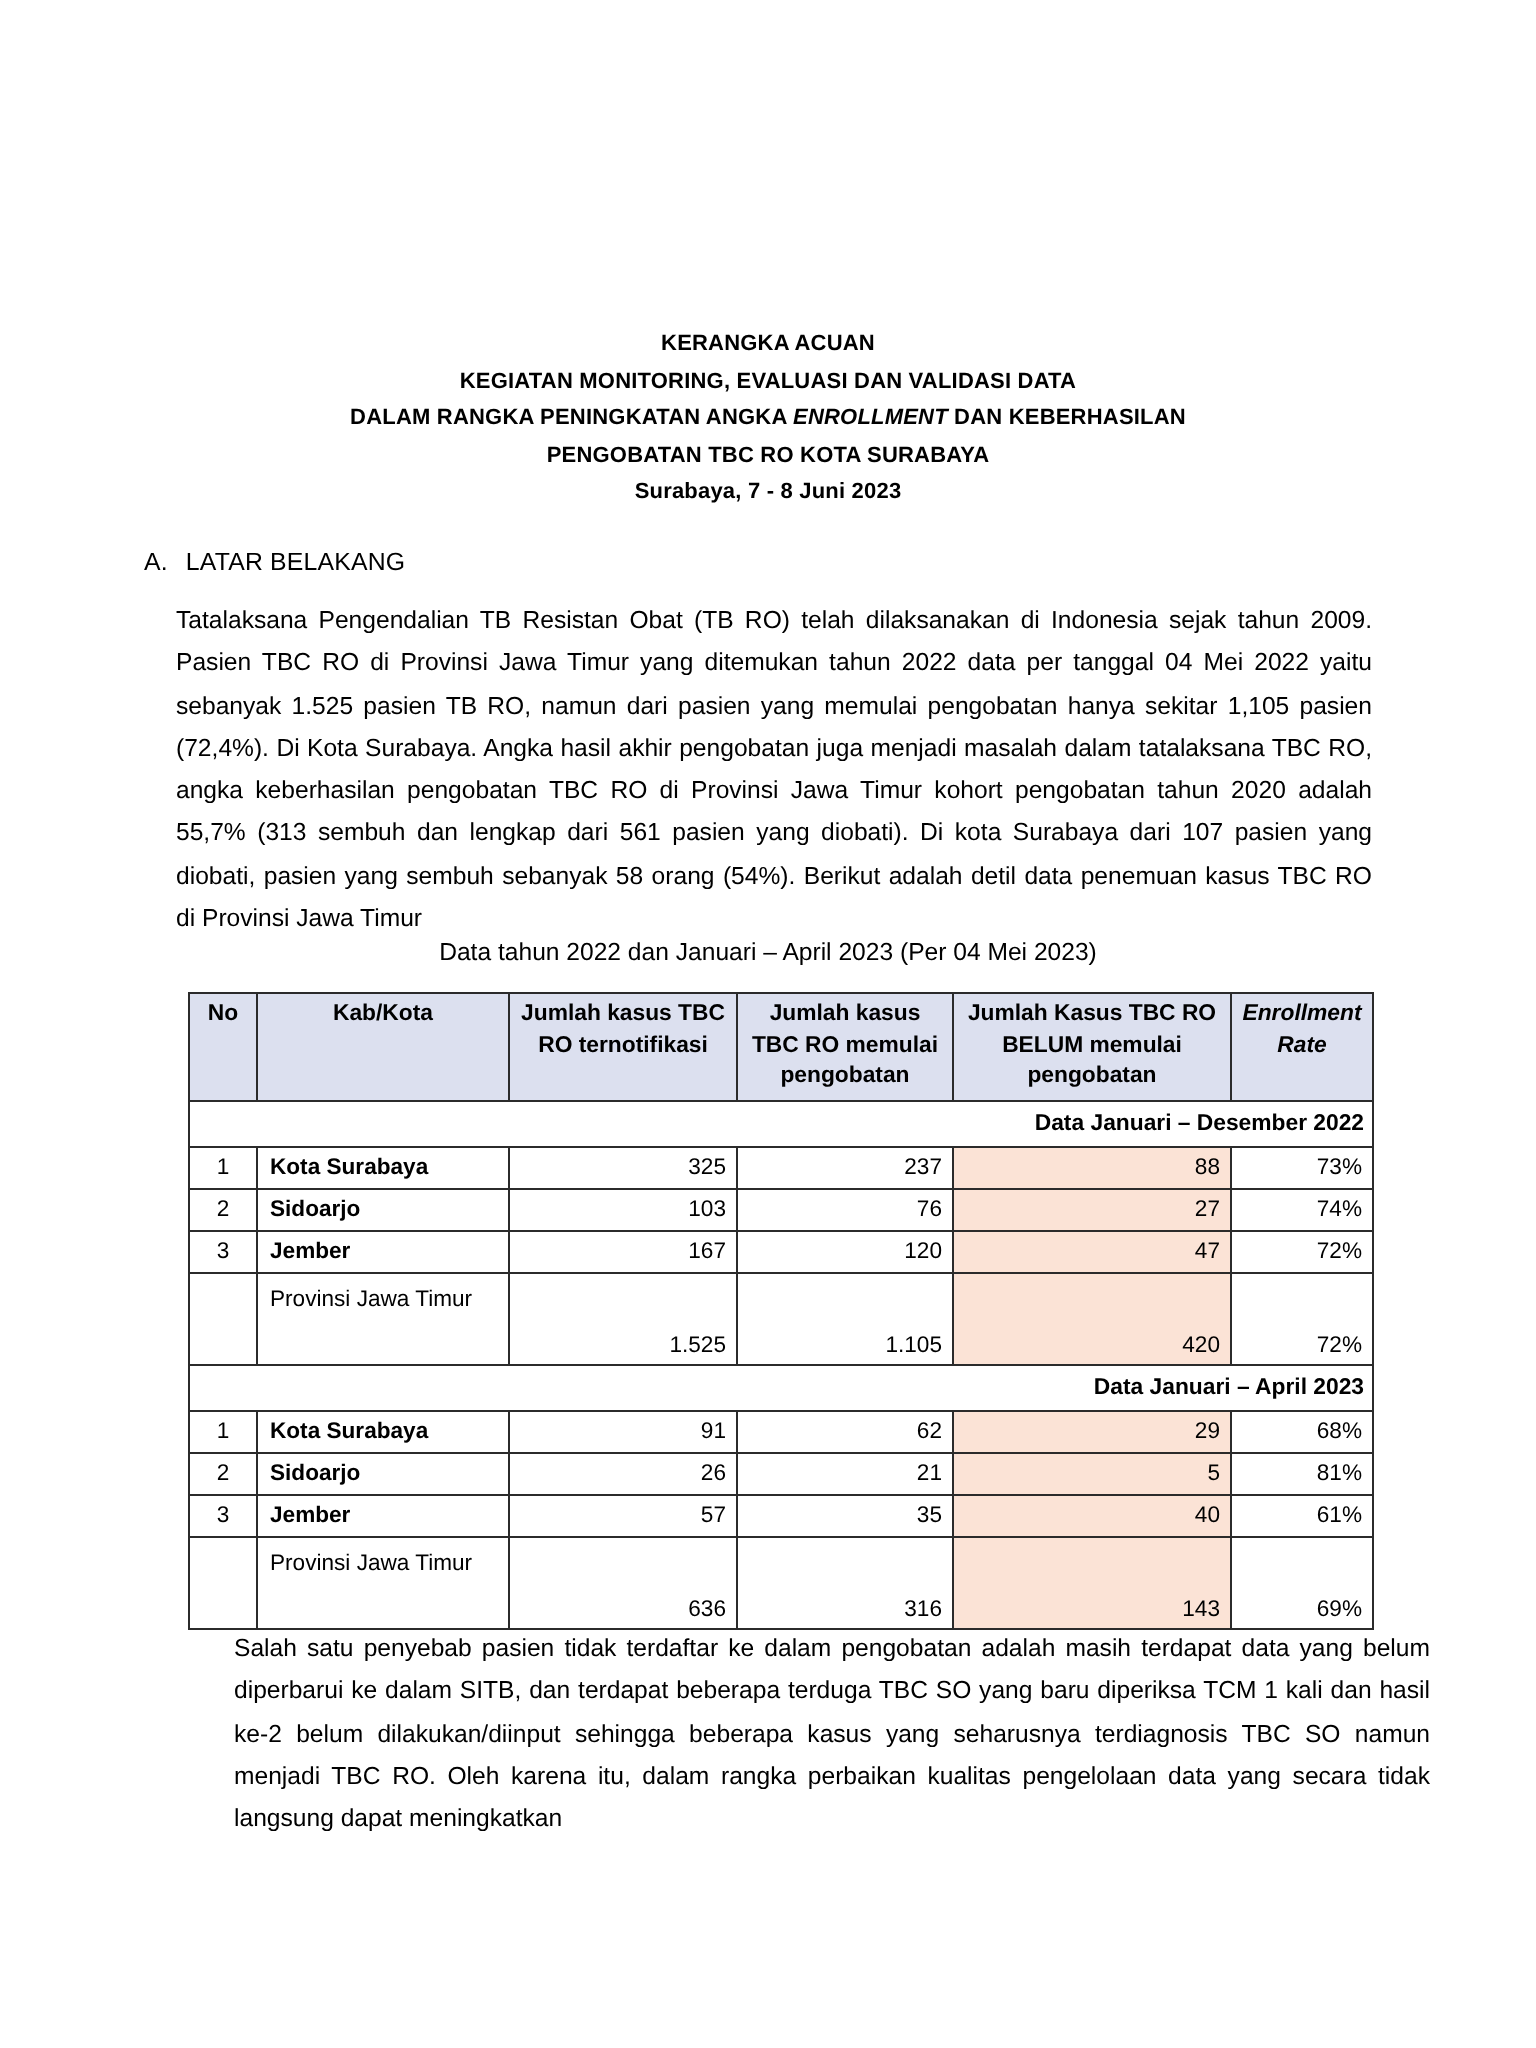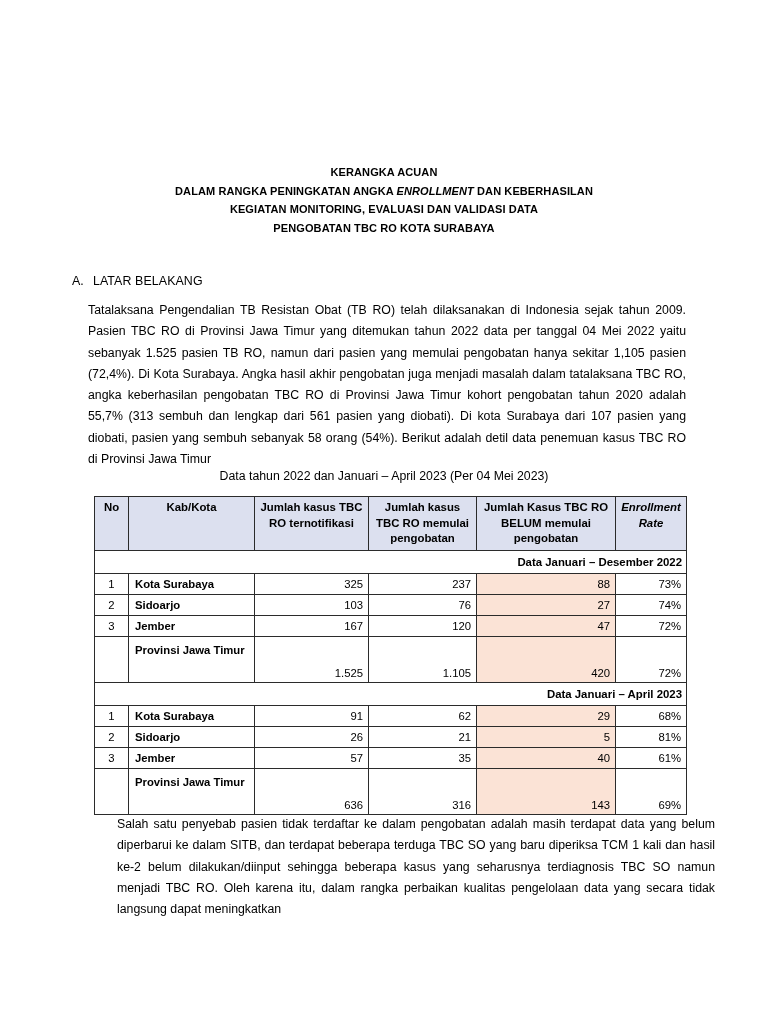--- a/index.html
+++ b/index.html
@@ -122,37 +122,38 @@
   .d-row td.num { text-align: center; }
   .d-row td.val { text-align: right; margin-left: 36px; }
   .d-row td.kab { text-align: left; font-weight: bold; padding-left: 6px; }
   .d-row td.rate { text-align: right; }
   .hl { background: #fbe3d6; }
   .b { font-weight: bold; }
 
   .prov-row td { height: 46px; vertical-align: bottom; padding-bottom: 3px; }
   .prov-row td.kab {
     text-align: left;
-    font-weight: bold;
+    font-weight: normal;
     vertical-align: top;
     padding-top: 3px;
     line-height: 20px;
     padding-left: 6px;
   }
 </style>
 </head>
 <body>
 
 <div class="page">
 
   <div class="title-block">
     <div class="title-line">KERANGKA ACUAN</div>
+    <div class="title-line">KEGIATAN MONITORING, EVALUASI DAN VALIDASI DATA</div>
     <div class="title-line"><span>DALAM RANGKA PENINGKATAN ANGKA </span><span class="ital">ENROLLMENT</span><span> DAN KEBERHASILAN</span></div>
-    <div class="title-line">KEGIATAN MONITORING, EVALUASI DAN VALIDASI DATA</div>
     <div class="title-line">PENGOBATAN TBC RO KOTA SURABAYA</div>
+    <div class="title-line">Surabaya, 7 - 8 Juni 2023</div>
   </div>
 
   <div class="section-heading">
     <span class="sec-letter">A.</span><span>LATAR BELAKANG</span>
   </div>
 
   <div class="para" id="para-intro">Tatalaksana Pengendalian TB Resistan Obat (TB RO) telah dilaksanakan di Indonesia sejak tahun 2009. Pasien TBC RO di Provinsi Jawa Timur yang ditemukan tahun 2022 data per tanggal 04 Mei 2022 yaitu sebanyak 1.525 pasien TB RO, namun dari pasien yang memulai pengobatan hanya sekitar 1,105 pasien (72,4%). Di Kota Surabaya. Angka hasil akhir pengobatan juga menjadi masalah dalam tatalaksana TBC RO, angka keberhasilan pengobatan TBC RO di Provinsi Jawa Timur kohort pengobatan tahun 2020 adalah 55,7% (313 sembuh dan lengkap dari 561 pasien yang diobati). Di kota Surabaya dari 107 pasien yang diobati, pasien yang sembuh sebanyak 58 orang (54%). Berikut adalah detil data penemuan kasus TBC RO di Provinsi Jawa Timur</div>
 
   <div class="caption">Data tahun 2022 dan Januari – April 2023 (Per 04 Mei 2023)</div>
 

